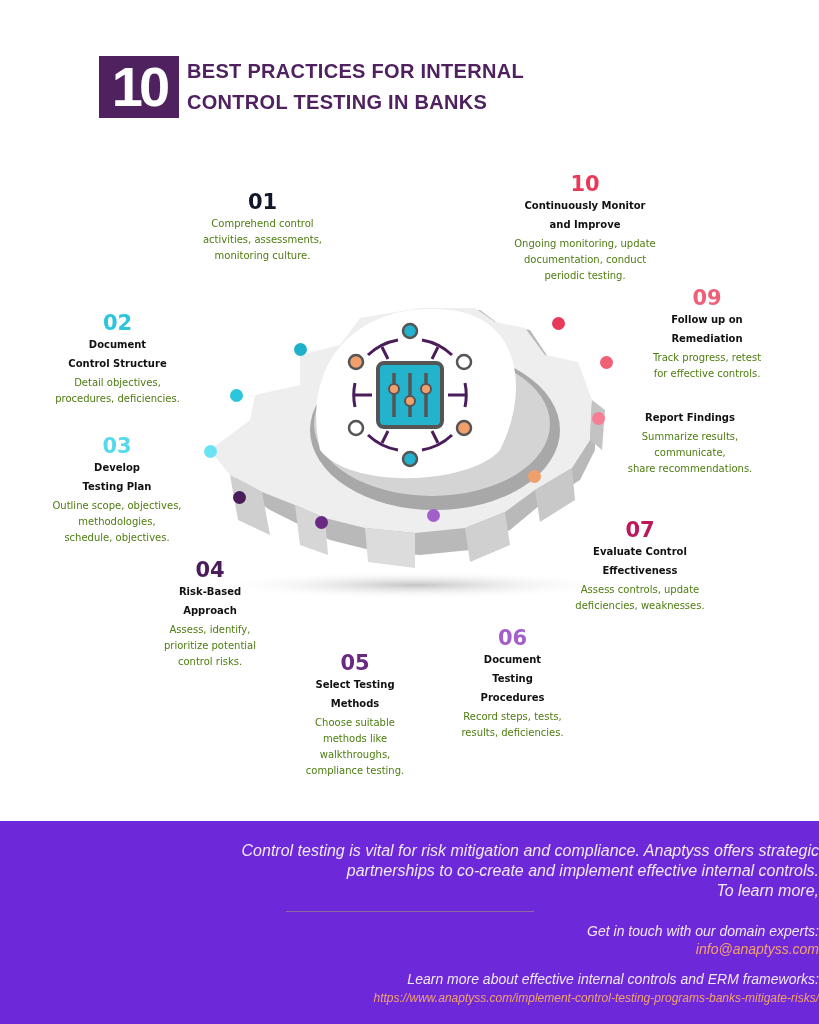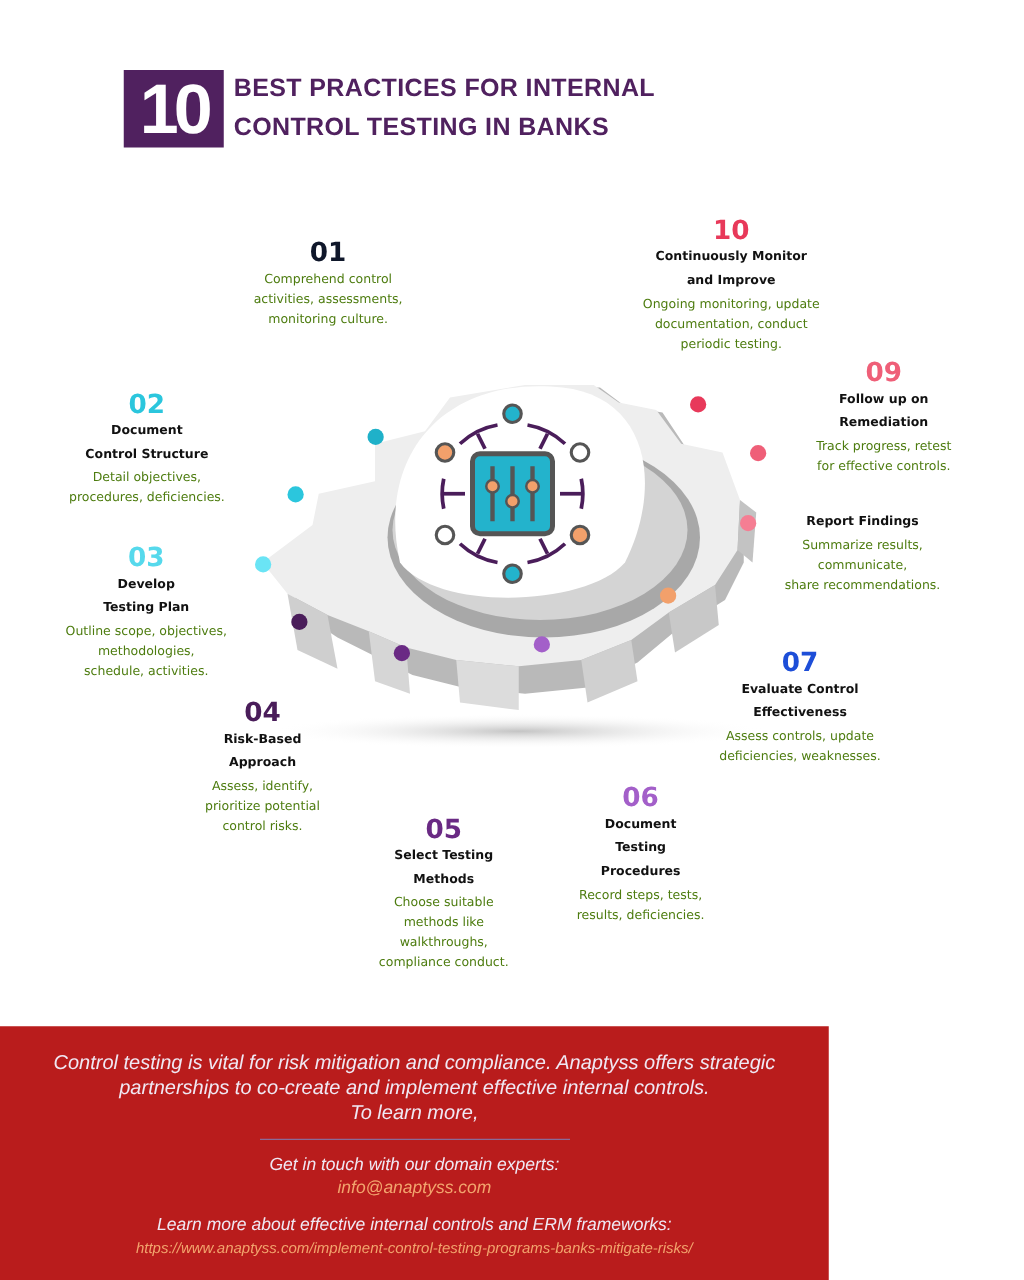--- a/index.html
+++ b/index.html
@@ -13,22 +13,22 @@
            font-family: "Liberation Sans", sans-serif; letter-spacing: 0.3px; }
 
   .step { position: absolute; text-align: center; }
   .step .num { font-weight: bold; font-size: 21px; line-height: 24px; font-family: "DejaVu Sans", sans-serif; }
   .step .head { font-weight: bold; font-size: 10px; line-height: 19px; color: #111; font-family: "DejaVu Sans", sans-serif; }
   .step .desc { font-size: 10px; line-height: 16px; color: #4d7c0f; margin-top: 2px; font-family: "DejaVu Sans", sans-serif; }
 
   .gear-area { position: absolute; left: 200px; top: 300px; width: 420px; height: 300px; }
   .dot { position: absolute; width: 13px; height: 13px; border-radius: 50%; }
 
-  .footer { position: absolute; left: 0; top: 821px; width: 663px; height: 203px; background: #b91c1c; color: #f0e8f3;
-            text-align: center; font-style: italic; font-family: "Liberation Sans", sans-serif; }
+  .footer { position: absolute; left: 0; top: 821px; width: 819px; height: 203px; background: #6d28d9; color: #f0e8f3;
+            text-align: right; font-style: italic; font-family: "Liberation Sans", sans-serif; }
   .footer .intro { margin-top: 20px; font-size: 16px; line-height: 20px; }
   .footer .divider { width: 248px; height: 1px; background: #8a6a98; margin: 10px auto 10px; }
   .footer .small { font-size: 14px; line-height: 18px; }
   .footer .link { color: #f2a46d; }
   .footer .link2 { color: #f2a46d; font-size: 12px; line-height: 20px; }
 </style>
 </head>
 <body>
 
 <div class="header">
@@ -133,21 +133,21 @@
 
 <div class="step" style="left:22px;top:434px;width:190px">
   <div class="num" style="color:#56d9ec">03</div>
   <div class="head">
       <div>Develop</div>
       <div>Testing Plan</div>
     </div>
   <div class="desc">
       <div>Outline scope, objectives,</div>
       <div>methodologies,</div>
-      <div>schedule, activities.</div>
+      <div>schedule, objectives.</div>
     </div>
 </div>
 
 <div class="step" style="left:140px;top:558px;width:140px">
   <div class="num" style="color:#4a1d5a">04</div>
   <div class="head">
       <div>Risk-Based</div>
       <div>Approach</div>
     </div>
   <div class="desc">
@@ -160,39 +160,39 @@
 <div class="step" style="left:280px;top:651px;width:150px">
   <div class="num" style="color:#6a2a84">05</div>
   <div class="head">
       <div>Select Testing</div>
       <div>Methods</div>
     </div>
   <div class="desc">
       <div>Choose suitable</div>
       <div>methods like</div>
       <div>walkthroughs,</div>
-      <div>compliance conduct.</div>
+      <div>compliance testing.</div>
     </div>
 </div>
 
 <div class="step" style="left:440px;top:626px;width:145px">
   <div class="num" style="color:#a35fc9">06</div>
   <div class="head">
       <div>Document</div>
       <div>Testing</div>
       <div>Procedures</div>
     </div>
   <div class="desc">
       <div>Record steps, tests,</div>
       <div>results, deficiencies.</div>
     </div>
 </div>
 
 <div class="step" style="left:555px;top:518px;width:170px">
-  <div class="num" style="color:#1d4ed8">07</div>
+  <div class="num" style="color:#be185d">07</div>
   <div class="head">
       <div>Evaluate Control</div>
       <div>Effectiveness</div>
     </div>
   <div class="desc">
       <div>Assess controls, update</div>
       <div>deficiencies, weaknesses.</div>
     </div>
 </div>
 

